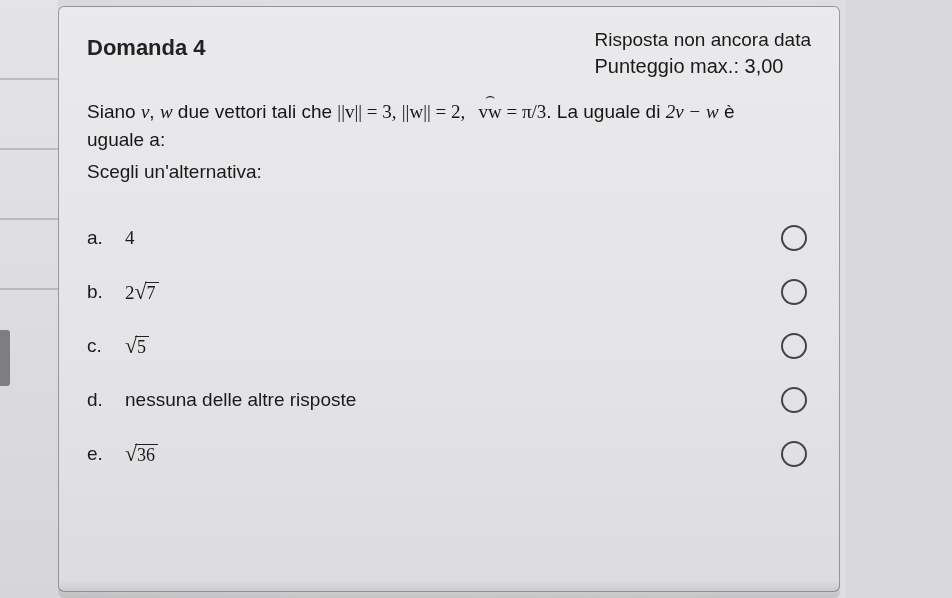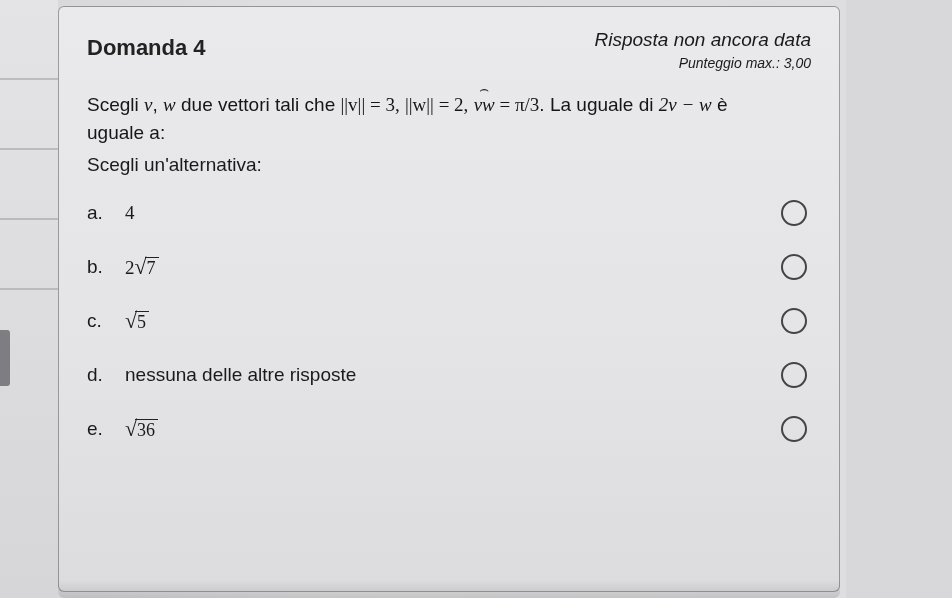--- a/index.html
+++ b/index.html
@@ -37,38 +37,38 @@
     padding: 22px 28px 18px 28px;
   }
 
   .header {
     display: flex; justify-content: space-between; align-items: flex-start;
     margin-bottom: 18px;
   }
   .q-title {
     font-size: 22px; font-weight: 600; color: #222; margin-top: 6px;
   }
-  .status-col { text-align: right; font-style: italic; }
+  .status-col { text-align: left; }
   .status-line1 { font-size: 19px; color: #1a1a1a; font-weight: 500; }
-  .status-line2 { font-size: 14px; color: #1a1a1a; margin-top: 4px; }
+  .status-line2 { font-size: 20px; color: #1a1a1a; margin-top: 4px; }
 
   .prompt {
     font-size: 19px; line-height: 1.45; color: #161616;
     margin-bottom: 8px;
   }
   .prompt .math { font-family: "Cambria Math", "STIXGeneral", serif; }
   .prompt .it { font-style: italic; }
-  .vwhat { position: relative; display:inline-block; font-style: italic; padding-top:2px;}
+  .vwhat { position: relative; display:inline-block; padding-top:2px;margin-left:8px;}
   .vwhat::before {
     content: "⌢";
     position: absolute; left: 0; right: 0; top: -10px;
     text-align: center; font-style: normal; font-size: 15px;
   }
 
-  .choose { font-size: 19px; font-weight: 500; margin-bottom: 10px; }
+  .choose { font-size: 19px; font-weight: 500; margin-bottom: 28px; }
 
   .options { margin-top: 6px; }
   .opt-row {
     display: flex; align-items: center; justify-content: space-between;
     padding: 14px 4px 14px 0;
   }
   .opt-left {
     display: flex; align-items: center; gap: 16px;
     font-size: 19px;
   }
@@ -110,21 +110,21 @@
 
     <div class="header">
       <div class="q-title">Domanda 4</div>
       <div class="status-col">
         <div class="status-line1">Risposta non ancora data</div>
         <div class="status-line2">Punteggio max.: 3,00</div>
       </div>
     </div>
 
     <div class="prompt">
-      <span>Scegli </span><span class="math it">v</span><span>, </span><span class="math it">w</span><span> due vettori tali che </span><span class="math">||v|| = 3,</span><span>  </span><span class="math">||w|| = 2,</span><span>  </span><span class="math vwhat">vw</span><span class="math"> = π/3</span><span>. La uguale di </span><span class="math it">2v − w</span><span> è</span>
+      <span>Siano </span><span class="math it">v</span><span>, </span><span class="math it">w</span><span> due vettori tali che </span><span class="math">||v|| = 3,</span><span>  </span><span class="math">||w|| = 2,</span><span>  </span><span class="math vwhat">vw</span><span class="math"> = π/3</span><span>. La uguale di </span><span class="math it">2v − w</span><span> è</span>
       <br>
       <span>uguale a:</span>
     </div>
 
     <div class="choose">Scegli un'alternativa:</div>
 
     <div class="options">
 
       <div class="opt-row">
         <div class="opt-left">

